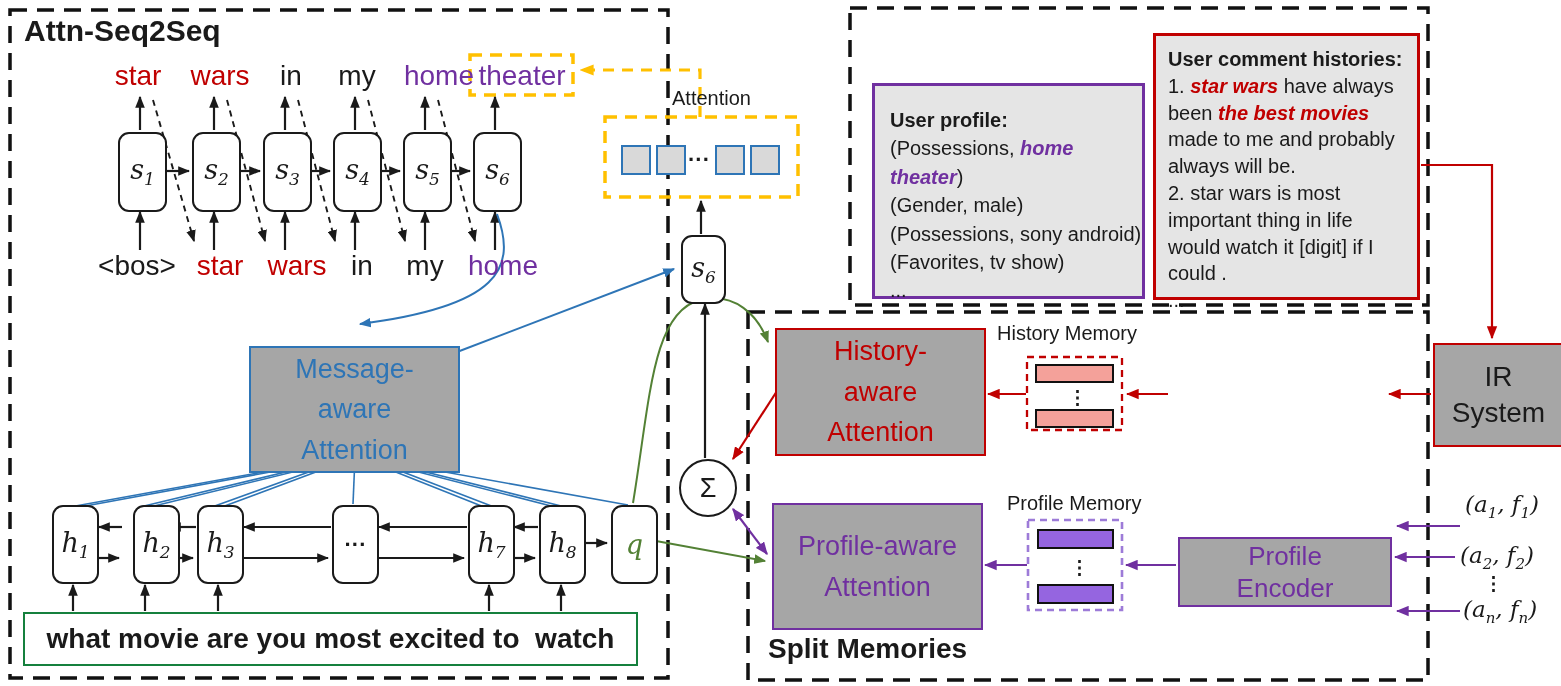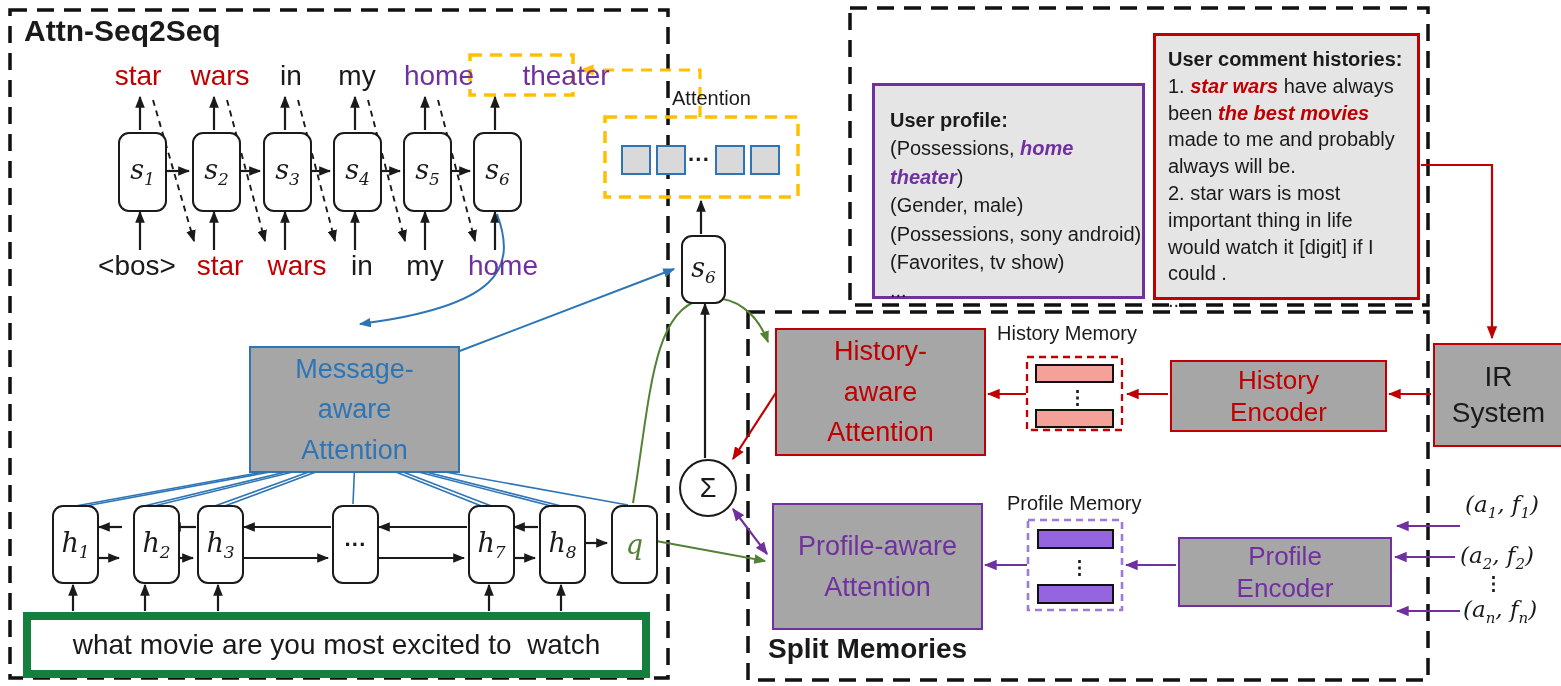--- a/index.html
+++ b/index.html
@@ -23,22 +23,22 @@
   .title{position:absolute;font-weight:bold;font-size:30px;}
   .smalllab{position:absolute;font-size:20px;}
   .whitebox{position:absolute;background:#e5e5e5;}
   .ptext{font-size:20px;line-height:1.42;}
   .ctext{font-size:20px;line-height:1.34;}
   .em-red{color:#c00000;font-weight:bold;font-style:italic;}
   .em-purple{color:#7030a0;font-weight:bold;font-style:italic;}
   .pair{position:absolute;font-size:23px;font-family:"DejaVu Serif", serif;font-style:italic;white-space:nowrap;}
   .pair sub{font-size:15px;}
   .dotsv{position:absolute;font-weight:bold;font-size:19px;letter-spacing:0;}
-  .sentence{position:absolute;border:8px solid #15803d;background:#fff;display:flex;
-            align-items:center;justify-content:center;font-size:28px;white-space:pre;}
+  .sentence{position:absolute;border:2px solid #15803d;background:#fff;display:flex;
+            align-items:center;justify-content:center;font-size:28px;white-space:pre;font-weight:bold;}
   .sigma{position:absolute;width:54px;height:54px;border:2.5px solid #1a1a1a;border-radius:50%;
          background:#fff;display:flex;align-items:center;justify-content:center;font-size:27px;}
 </style>
 </head>
 <body>
 
 <div id="canvas">
 
   <svg id="wires" width="1561" height="686" viewBox="0 0 1561 686">
     <defs>
@@ -181,21 +181,21 @@
     <line x1="1460" y1="611" x2="1397" y2="611" stroke="#7030a0" stroke-width="2.2" marker-end="url(#mk-purple)"></line>
   </svg>
 
   <div class="title" style="left:24px;top:14px;">Attn-Seq2Seq</div>
 
   <div class="word red" style="left:138px;top:60px;">star</div>
   <div class="word red" style="left:220px;top:60px;">wars</div>
   <div class="word" style="left:291px;top:60px;">in</div>
   <div class="word" style="left:357px;top:60px;">my</div>
   <div class="word purple" style="left:439px;top:60px;">home</div>
-  <div class="word purple" style="left:522px;top:60px;margin-left:44px;">theater</div>
+  <div class="word purple" style="left:522px;top:60px;">theater</div>
 
   <div class="node" style="left:118px;top:132px;">
       <span><span class="math">s</span><sub>1</sub></span>
     </div>
   <div class="node" style="left:192px;top:132px;">
       <span><span class="math">s</span><sub>2</sub></span>
     </div>
   <div class="node" style="left:263px;top:132px;">
       <span><span class="math">s</span><sub>3</sub></span>
     </div>
@@ -274,23 +274,20 @@
     <div style="width:95px;">IR System</div>
   </div>
 
   <div class="title" style="left:768px;top:633px;font-size:28px;">Split Memories</div>
 
   <div class="graybox attn3 red" style="left:775px;top:328px;width:207px;height:124px;border:2.5px solid #c00000;">
     <div style="width:160px;">History-aware Attention</div>
   </div>
   <div class="smalllab" style="left:997px;top:322px;">History Memory</div>
   <div class="dotsv" style="left:1068px;top:386px;">⋮</div>
-  <div class="graybox red" style="left:1170px;top:360px;width:213px;height:68px;border:2.5px solid #c00000;font-size:26px;line-height:1.25;">
-    <div style="width:120px;">History Encoder</div>
-  </div>
 
   <div class="graybox attn3 purple" style="left:772px;top:503px;width:207px;height:123px;border:2.5px solid #7030a0;">
     <div style="width:160px;">Profile-aware Attention</div>
   </div>
   <div class="smalllab" style="left:1007px;top:492px;">Profile Memory</div>
   <div class="dotsv" style="left:1070px;top:556px;">⋮</div>
   <div class="graybox purple" style="left:1178px;top:537px;width:210px;height:66px;border:2.5px solid #7030a0;font-size:26px;line-height:1.25;">
     <div style="width:115px;">Profile Encoder</div>
   </div>
 

